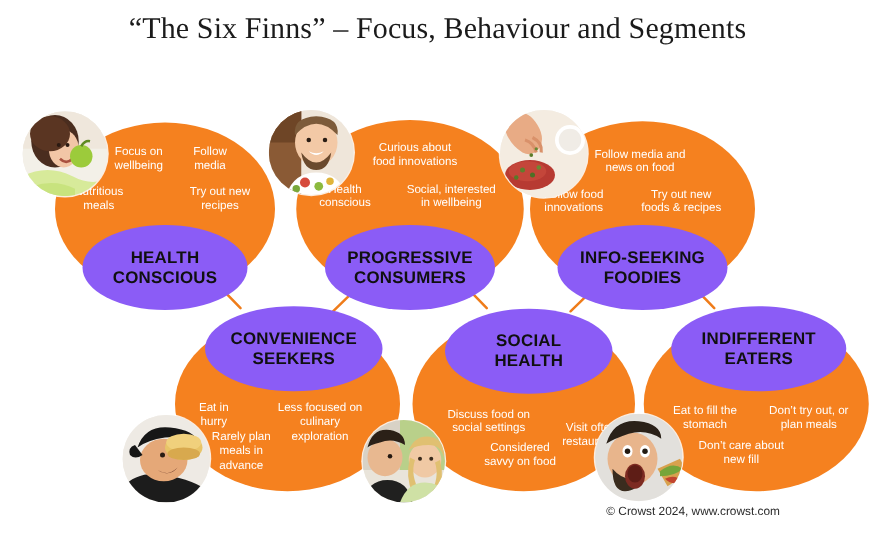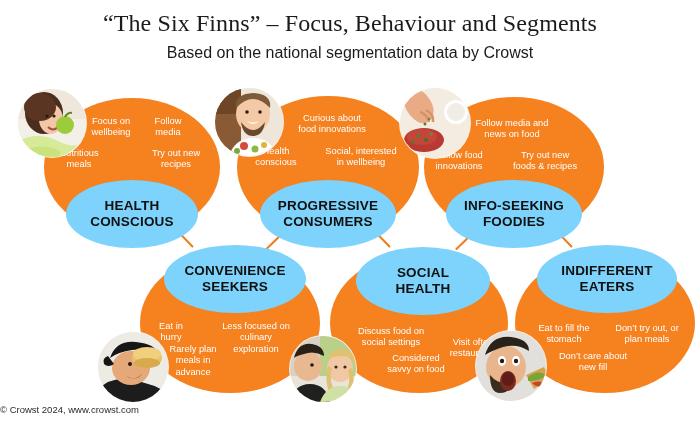--- a/index.html
+++ b/index.html
@@ -15,38 +15,38 @@
   .title{
     position:absolute;left:0;top:10px;width:700px;text-align:center;
     font-family:"Liberation Serif", serif;
     font-size:24px;color:#1b1b1b;letter-spacing:.1px;white-space:nowrap;
   }
   .subtitle{
     position:absolute;left:0;top:44px;width:700px;text-align:center;
     font-size:16px;color:#1b1b1b;
   }
   .footer{
-    position:absolute;left:0;top:404px;width:624px;text-align:left;
+    position:absolute;left:0;top:404px;width:624px;text-align:right;
     font-size:9.5px;color:#2b2b2b;
   }
 
   
   .conn{position:absolute;background:#ef7c1a;transform-origin:0 0;height:2px;border-radius:1px;}
 
   
   .seg{position:absolute;}
   .blob{
     position:absolute;left:0;top:0;
     border-radius:50%;
     background:#f5811f;
   }
   .namepill{
     position:absolute;
     border-radius:50%;
-    background:#7dd3fc;
+    background:#8b5cf6;
     display:flex;align-items:center;justify-content:center;
     text-align:center;
     color:#101010;
     font-weight:bold;
     font-size:13.5px;
     line-height:1.18;
     letter-spacing:.2px;
   }
   .attr{
     position:absolute;
@@ -64,21 +64,20 @@
     box-shadow:0 0 0 1px rgba(255,255,255,.85);
   }
   .photo svg{display:block;width:100%;height:100%;}
 </style>
 </head>
 <body>
 
 <div id="stage">
 
   <div class="title">“The Six Finns” – Focus, Behaviour and Segments</div>
-  <div class="subtitle">Based on the national segmentation data by Crowst</div>
 
   <div class="conn" style="left:173px;top:225px;width:30px;transform:rotate(46deg);"></div>
   <div class="conn" style="left:265px;top:249px;width:30px;transform:rotate(-44deg);"></div>
   <div class="conn" style="left:370px;top:225px;width:30px;transform:rotate(46deg);"></div>
   <div class="conn" style="left:455px;top:249px;width:30px;transform:rotate(-44deg);"></div>
   <div class="conn" style="left:552px;top:225px;width:30px;transform:rotate(46deg);"></div>
 
   <div class="seg" style="left:44px;top:98px;">
     <div class="blob" style="width:176px;height:138px;"></div>
     <div class="attr" style="left:36px;top:18px;width:62px;">Focus on

